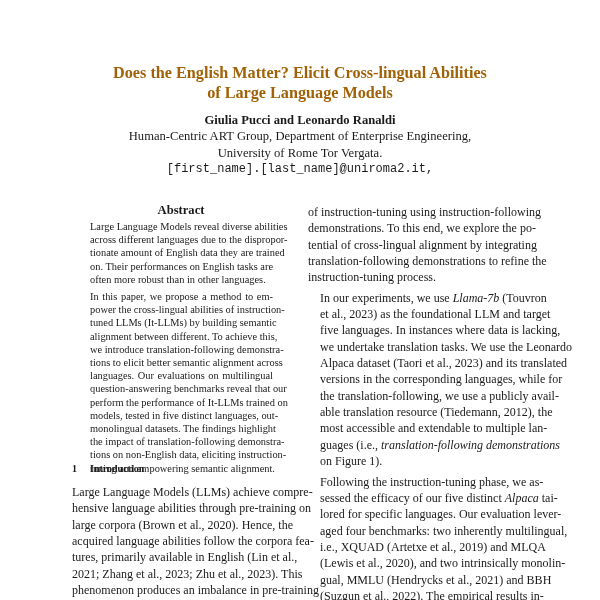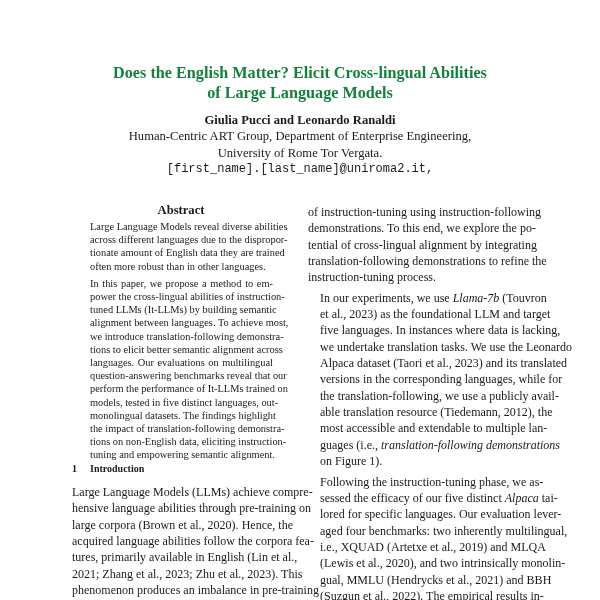--- a/index.html
+++ b/index.html
@@ -1,21 +1,21 @@
 <!DOCTYPE html>
 <html><head>
 <meta charset="utf-8">
 <style>
   html, body { margin: 0; padding: 0; background: #ffffff; }
   body { width: 600px; height: 600px; overflow: hidden; position: relative;
          font-family: "Liberation Serif", "DejaVu Serif", serif; color: #1a1a1a; }
   .page { position: absolute; left: 0; top: 0; width: 600px; height: 600px; }
 
   .title { position: absolute; left: 60px; width: 480px; top: 64px; text-align: center;
-           font-weight: bold; font-size: 16.2px; line-height: 19.5px; color: #15803d; }
+           font-weight: bold; font-size: 16.2px; line-height: 19.5px; color: #a16207; }
 
   .authors { position: absolute; left: 60px; width: 480px; top: 112px; text-align: center;
              font-size: 12.6px; line-height: 16.3px; }
   .authors .names { font-weight: bold; }
   .authors .email { font-family: "Liberation Mono", "DejaVu Sans Mono", monospace; font-size: 12px; }
 
   .abstract-head { position: absolute; left: 90px; width: 182px; top: 202px; text-align: center;
                    font-weight: bold; font-size: 12.6px; line-height: 16px; }
   .abstract { position: absolute; left: 90px; width: 183px; top: 220px;
               font-size: 10.4px; line-height: 13.2px; text-align: justify; hyphens: manual; }
@@ -51,27 +51,28 @@
     <div>University of Rome Tor Vergata.</div>
     <div class="email">[first_name].[last_name]@uniroma2.it,</div>
   </div>
 
   <div class="abstract-head">Abstract</div>
   <div class="abstract">
     <p>
         <span class="line">Large Language Models reveal diverse abilities</span>
         <span class="line">across different languages due to the dispropor-</span>
         <span class="line">tionate amount of English data they are trained</span>
+        <span class="line">on. Their performances on English tasks are</span>
         <span class="line last">often more robust than in other languages.</span>
       </p>
     <p>
         <span class="line">In this paper, we propose a method to em-</span>
         <span class="line">power the cross-lingual abilities of instruction-</span>
         <span class="line">tuned LLMs (It-LLMs) by building semantic</span>
-        <span class="line">alignment between languages. To achieve most,</span>
+        <span class="line">alignment between different. To achieve this,</span>
         <span class="line">we introduce translation-following demonstra-</span>
         <span class="line">tions to elicit better semantic alignment across</span>
         <span class="line">languages. Our evaluations on multilingual</span>
         <span class="line">question-answering benchmarks reveal that our</span>
         <span class="line">perform the performance of It-LLMs trained on</span>
         <span class="line">models, tested in five distinct languages, out-</span>
         <span class="line">monolingual datasets. The findings highlight</span>
         <span class="line">the impact of translation-following demonstra-</span>
         <span class="line">tions on non-English data, eliciting instruction-</span>
         <span class="line last">tuning and empowering semantic alignment.</span>

